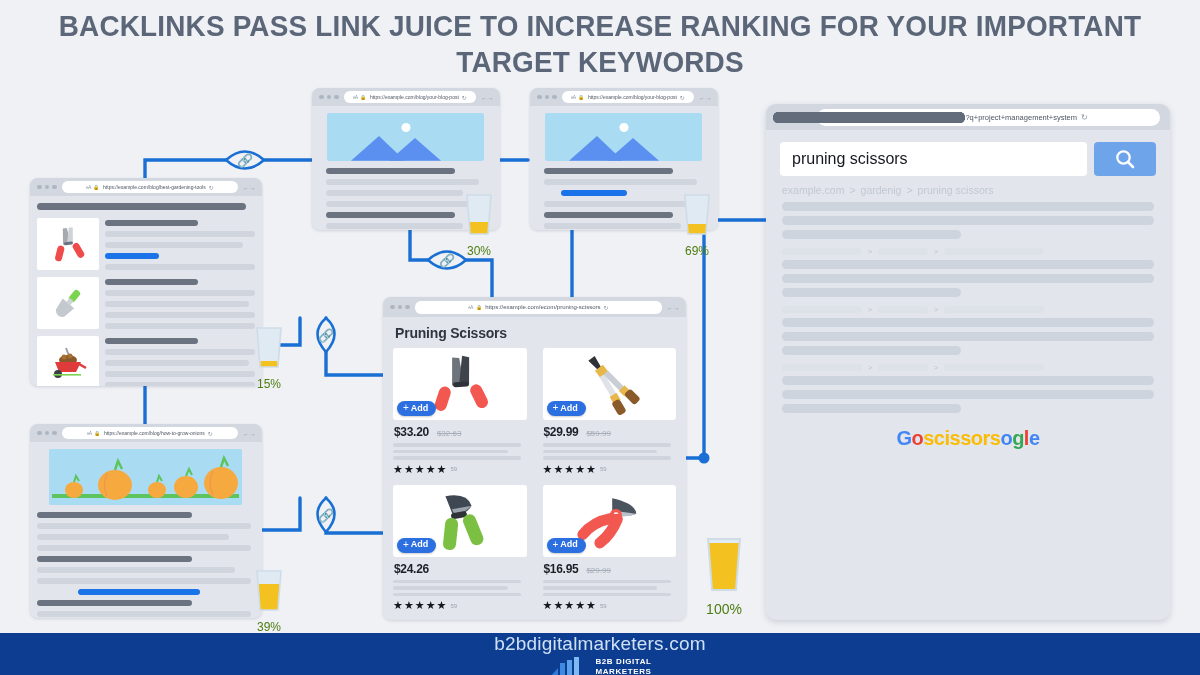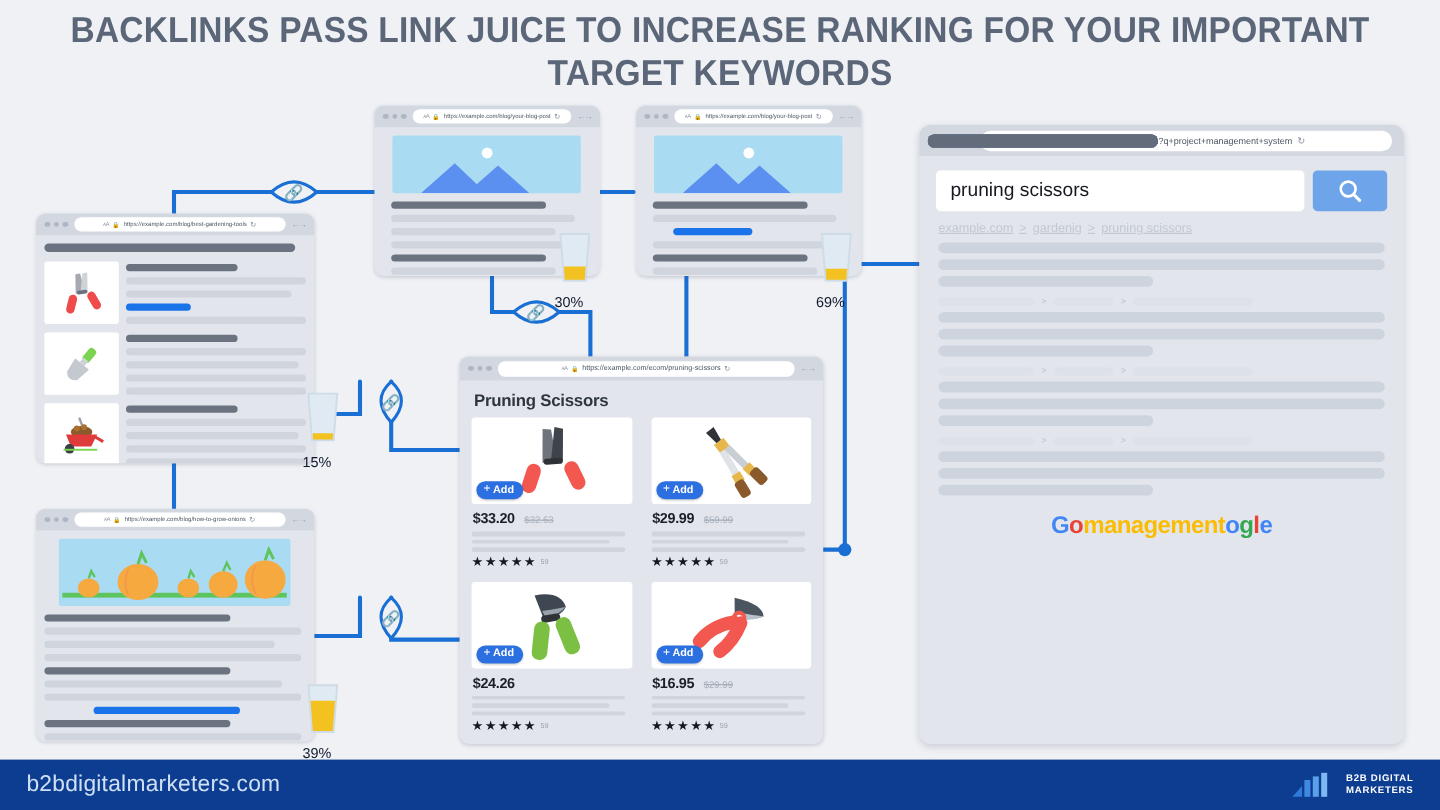--- a/index.html
+++ b/index.html
@@ -75,42 +75,42 @@
   .rev{font-size:6px;color:#9aa2ae;margin-left:3px;}
 
   
   .gwin{position:absolute;background:#e2e6ec;border-radius:10px;box-shadow:0 2px 6px rgba(60,70,90,.2);overflow:hidden;}
   .gchrome{height:26px;background:#d3d8e0;display:flex;align-items:center;padding:0 10px;gap:8px;}
   .gdot{width:7px;height:7px;border-radius:50%;background:#aeb6c2;}
   .gaddr{flex:1;height:17px;background:#fff;border-radius:9px;display:flex;align-items:center;justify-content:center;gap:4px;font-size:7.5px;color:#4d5663;}
   .searchrow{display:flex;align-items:stretch;gap:7px;padding:12px 14px 6px 14px;}
   .sbox{flex:1;background:#fff;border-radius:4px;display:flex;align-items:center;padding:0 12px;font-size:16px;color:#16191f;height:34px;}
   .sbtn{width:62px;background:#6ea4ea;border-radius:4px;display:flex;align-items:center;justify-content:center;}
-  .crumbs{font-size:10.5px;color:#c2c8d2;padding:2px 0 6px 16px;display:flex;gap:5px;align-items:center;text-decoration:underline;}
+  .crumbs{font-size:10.5px;color:#c2c8d2;padding:2px 0 6px 16px;display:flex;gap:5px;align-items:center;}
   .serp{padding:0 16px;}
   .sres{margin-bottom:9px;}
   .sb{height:9px;border-radius:5px;background:#ced4de;margin-bottom:5px;}
   .sb.title{background:#636c7a;width:51%;height:11px;border-radius:6px;}
   .sb.title.blue{background:#0b57d0;}
   .sb.l1{width:100%;}
   .sb.l2{width:100%;}
   .sb.l3{width:48%;}
   .crumbline{display:flex;align-items:center;gap:6px;margin-bottom:5px;}
   .cbit{height:7px;border-radius:4px;background:#dde1e8;}
   .carrow{font-size:7px;color:#b9c0cb;}
   .goog{text-align:center;padding:6px 0 10px 0;}
   .goog .word{font-size:20px;font-weight:700;letter-spacing:-.5px;line-height:1;}
   .goog .nums{font-size:8px;letter-spacing:1.4px;margin-top:1px;}
 
   
   .glass{position:absolute;}
-  .glass .pct{font-size:12px;color:#0f172a;margin-top:2px;font-weight:400;}
-
-  
-  .footer{position:absolute;left:0;bottom:0;width:1200px;height:42px;background:#0c3d91;display:flex;align-items:center;justify-content:space-between;padding:0 22px;box-sizing:border-box;}
+  .glass .pct{font-size:12px;color:#4d7c0f;text-align:center;margin-top:2px;font-weight:400;}
+
+  
+  .footer{position:absolute;left:0;bottom:0;width:1200px;height:42px;background:#0c3d91;display:flex;align-items:center;justify-content:space-between;padding:0 22px;box-sizing:border-box;flex-direction:column;}
   .fdomain{color:#cfe0f5;font-size:19px;letter-spacing:.2px;}
   .flogo{display:flex;align-items:center;gap:7px;}
   .flogo .txt{color:#fff;font-size:8px;font-weight:700;line-height:10px;letter-spacing:.6px;}
 </style>
 </head>
 <body>
 
 <div class="stage">
 
   <div class="title">BACKLINKS PASS LINK JUICE TO INCREASE RANKING FOR YOUR IMPORTANT TARGET KEYWORDS</div>
@@ -546,20 +546,28 @@
               <span class="s">★</span>
               <span class="s">★</span>
             <span class="rev">59</span>
           </div>
         </div>
 
       </div>
     </div>
   </div>
 
+  <div class="glass" style="left:702px;top:535px;">
+    <svg width="44" height="60" viewBox="0 0 44 60">
+      <path d="M6 4 L38 4 L34 55 L10 55 Z" fill="#dfeaf3"></path>
+      <path d="M7 8 L37 8 L34 55 L10 55 Z" fill="#f3c220"></path>
+      <path d="M6 4 L38 4 L34 55 L10 55 Z" fill="none" stroke="#cfdce8" stroke-width="2"></path>
+    </svg>
+    <div class="pct" style="font-size:14px;">100%</div>
+  </div>
 
   <div class="gwin" style="left:766px;top:104px;width:404px;height:516px;">
     <div class="gchrome">
       <div style="display:flex;gap:6px;">
         <div class="gdot"></div>
         <div class="gdot"></div>
         <div class="gdot"></div>
       </div>
       <div class="gaddr">
         <span class="lock" style="font-size:7px;">🔒</span>
@@ -631,21 +639,21 @@
         </div>
         <div class="sb title"></div>
         <div class="sb l1"></div>
         <div class="sb l2"></div>
         <div class="sb l3"></div>
       </div>
     </div>
 
     <div class="goog">
       <div class="word">
-        <span style="color:#4285f4;">G</span><span style="color:#ea4335;">o</span><span style="color:#fbbc05;">management</span><span style="color:#4285f4;">o</span><span style="color:#34a853;">g</span><span style="color:#ea4335;">l</span><span style="color:#4285f4;">e</span>
+        <span style="color:#4285f4;">G</span><span style="color:#ea4335;">o</span><span style="color:#fbbc05;">scissors</span><span style="color:#4285f4;">o</span><span style="color:#34a853;">g</span><span style="color:#ea4335;">l</span><span style="color:#4285f4;">e</span>
       </div>
     </div>
   </div>
 
   <div class="footer">
     <div class="fdomain">b2bdigitalmarketers.com</div>
     <div class="flogo">
       <svg width="40" height="24" viewBox="0 0 40 24">
         <path d="M2 22 L10 22 L10 13 Z" fill="#2f79d8"></path>
         <rect x="12" y="8" width="5" height="14" fill="#3f8ae0"></rect>

